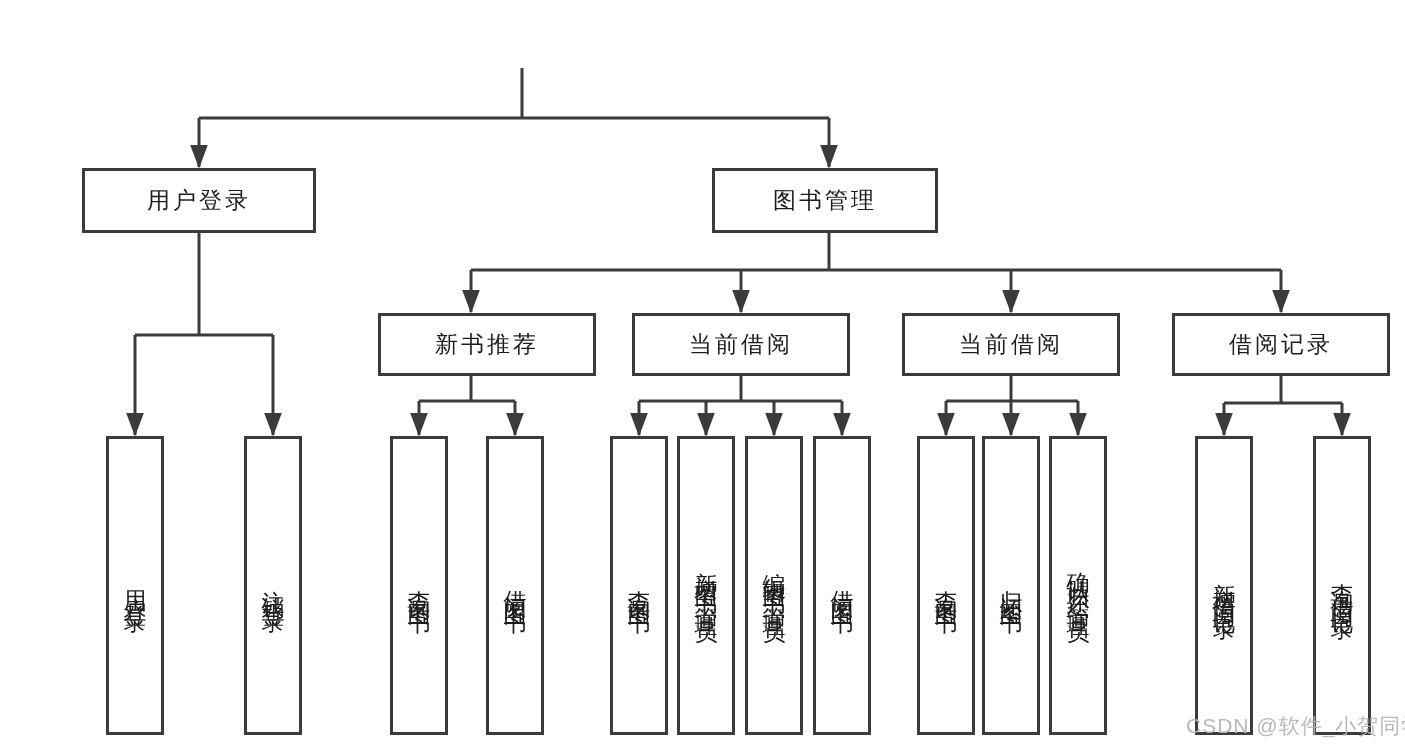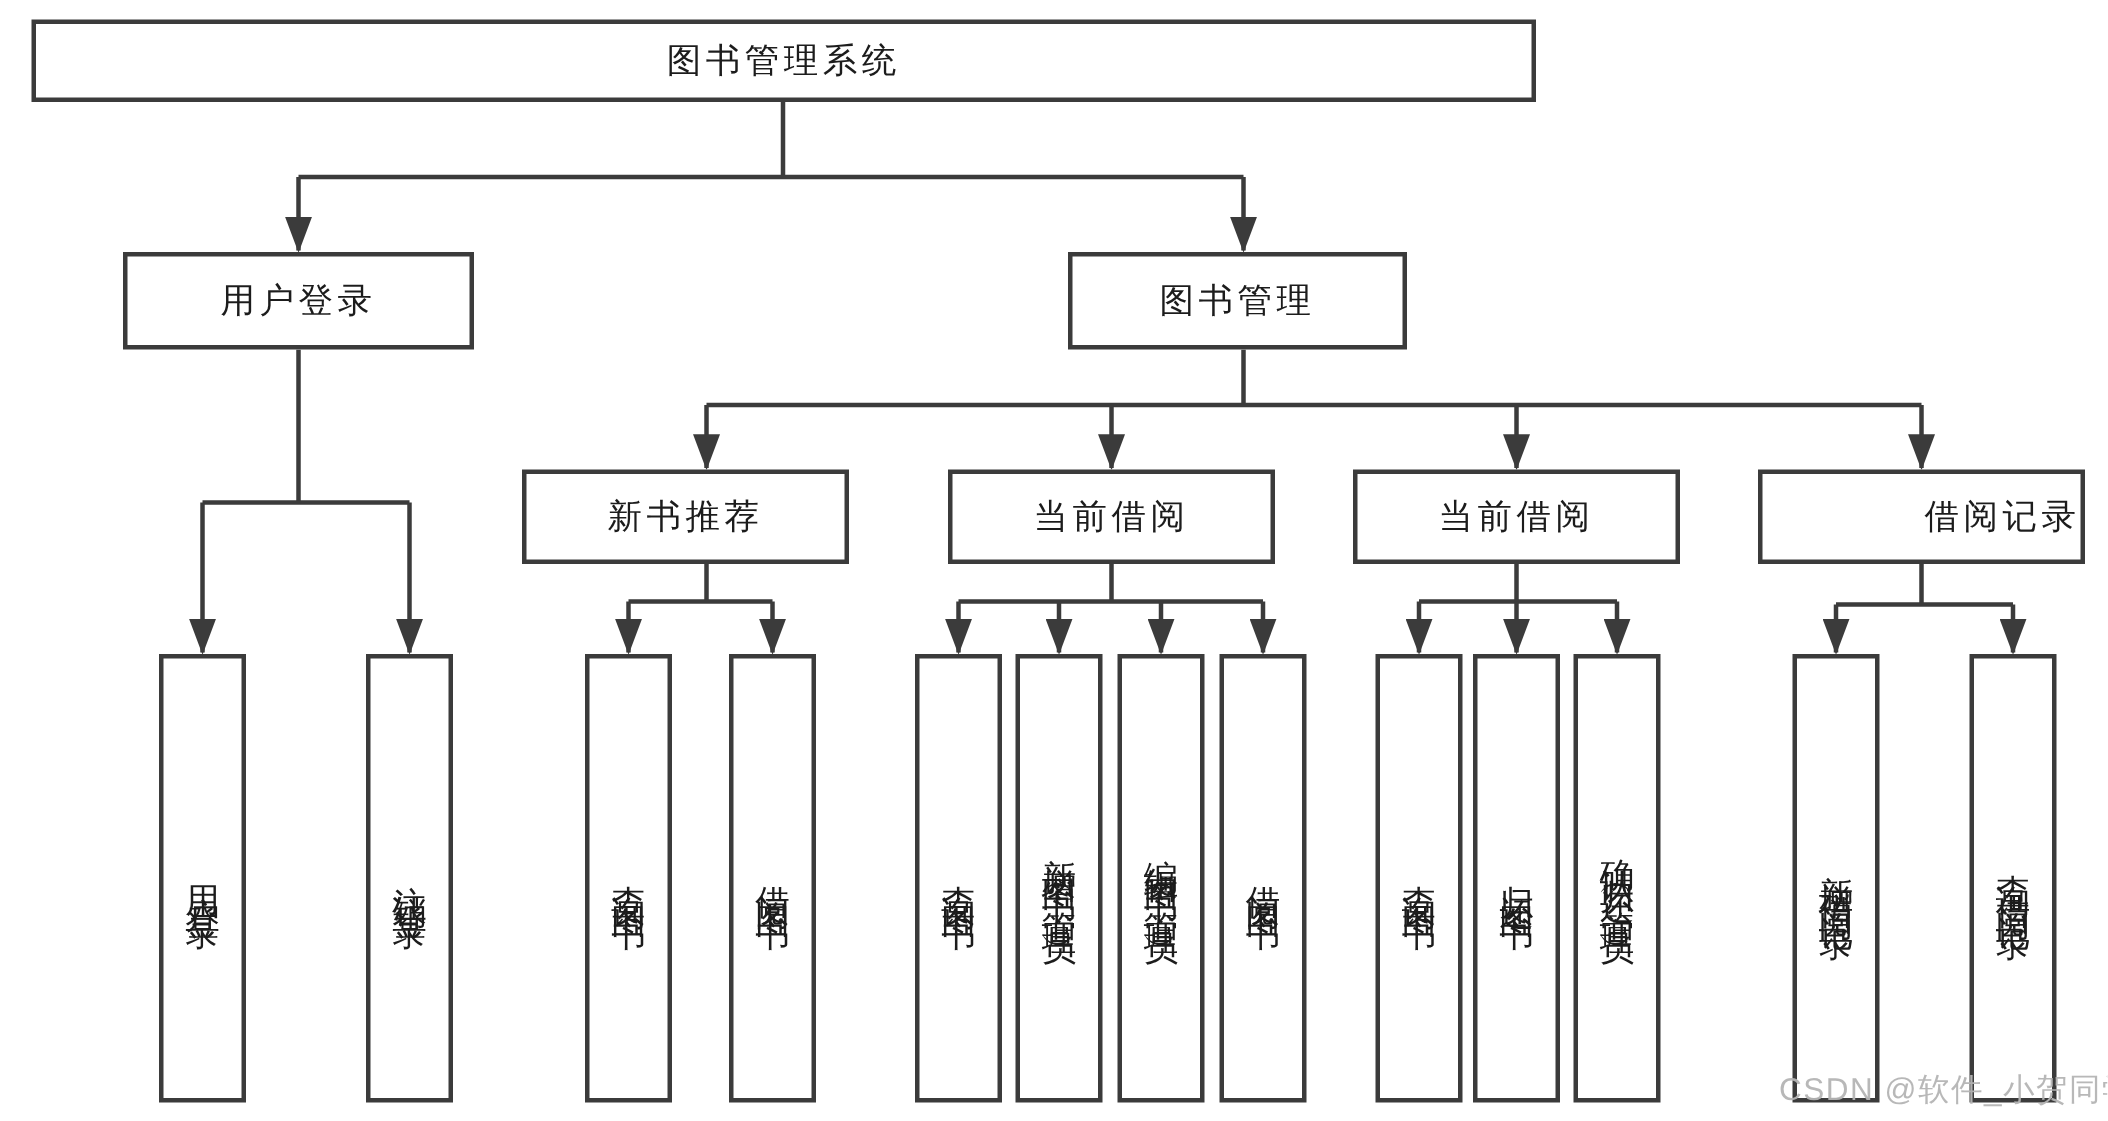--- a/index.html
+++ b/index.html
@@ -97,41 +97,38 @@
       <line x1="946" y1="401" x2="946" y2="435" marker-end="url(#arw)"></line>
       <line x1="1011" y1="401" x2="1011" y2="435" marker-end="url(#arw)"></line>
       <line x1="1078" y1="401" x2="1078" y2="435" marker-end="url(#arw)"></line>
 
       <path d="M1281 376 V403 M1224 403 H1342"></path>
       <line x1="1224" y1="403" x2="1224" y2="435" marker-end="url(#arw)"></line>
       <line x1="1342" y1="403" x2="1342" y2="435" marker-end="url(#arw)"></line>
     </g>
   </svg>
 
-  <div class="node h" style="left:21px; top:13px; width:1003px; height:55px;">
-    <span>图书管理系统</span>
-  </div>
 
   <div class="node h" style="left:82px; top:168px; width:234px; height:65px;">
     <span>用户登录</span>
   </div>
   <div class="node h" style="left:712px; top:168px; width:226px; height:65px;">
     <span>图书管理</span>
   </div>
 
-  <div class="node h" style="left:348px; top:313px; width:218px; height:63px;">
+  <div class="node h" style="left:378px; top:313px; width:218px; height:63px;">
     <span>新书推荐</span>
   </div>
   <div class="node h" style="left:632px; top:313px; width:218px; height:63px;">
     <span>当前借阅</span>
   </div>
   <div class="node h" style="left:902px; top:313px; width:218px; height:63px;justify-content:center;">
     <span>当前借阅</span>
   </div>
-  <div class="node h" style="left:1172px; top:313px; width:218px; height:63px;justify-content:flex-end;">
+  <div class="node h" style="left:1172px; top:313px; width:218px; height:63px;">
     <span>借阅记录</span>
   </div>
 
   <div class="node v" style="left:106px; top:436px; width:58px; height:299px;">
     <span>用户登录</span>
   </div>
   <div class="node v" style="left:244px; top:436px; width:58px; height:299px;">
     <span>注销登录</span>
   </div>
 

